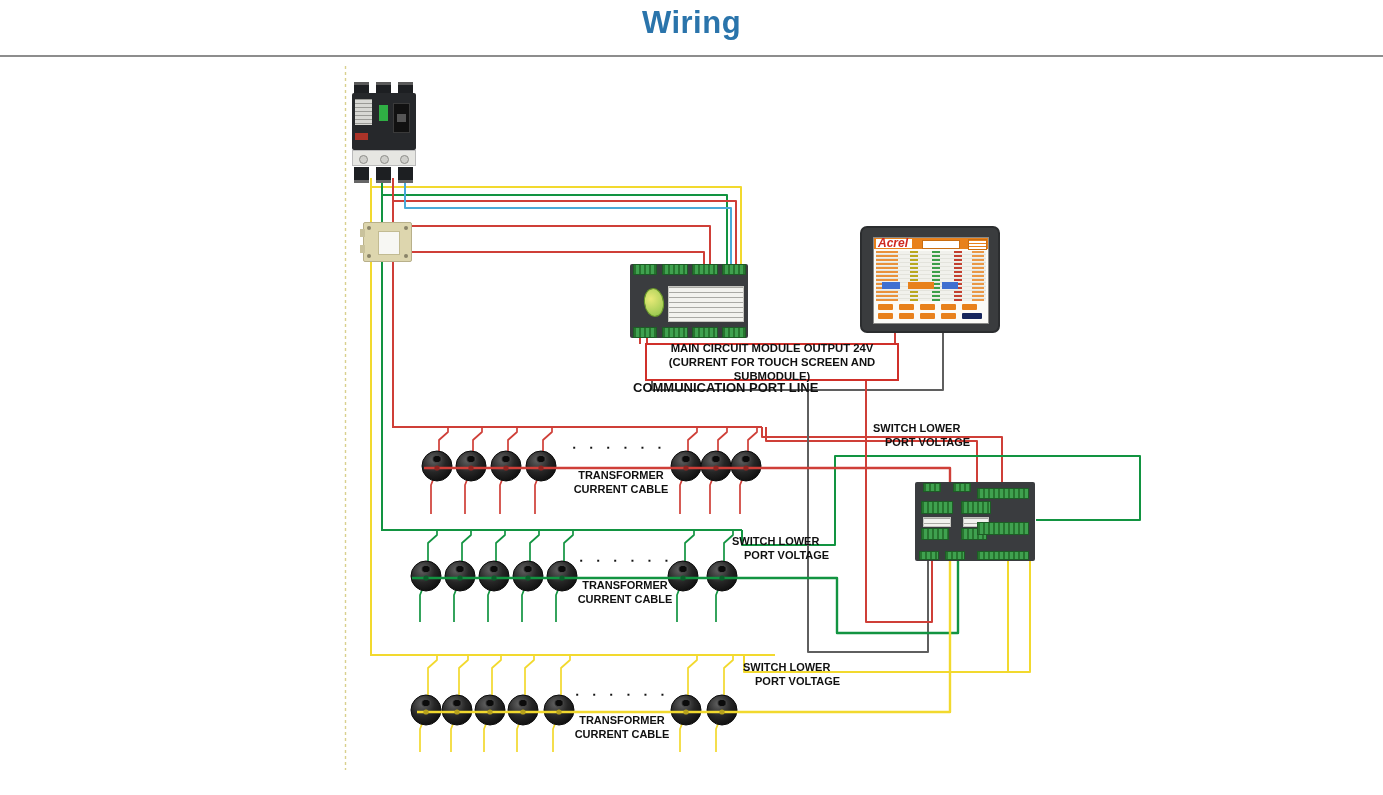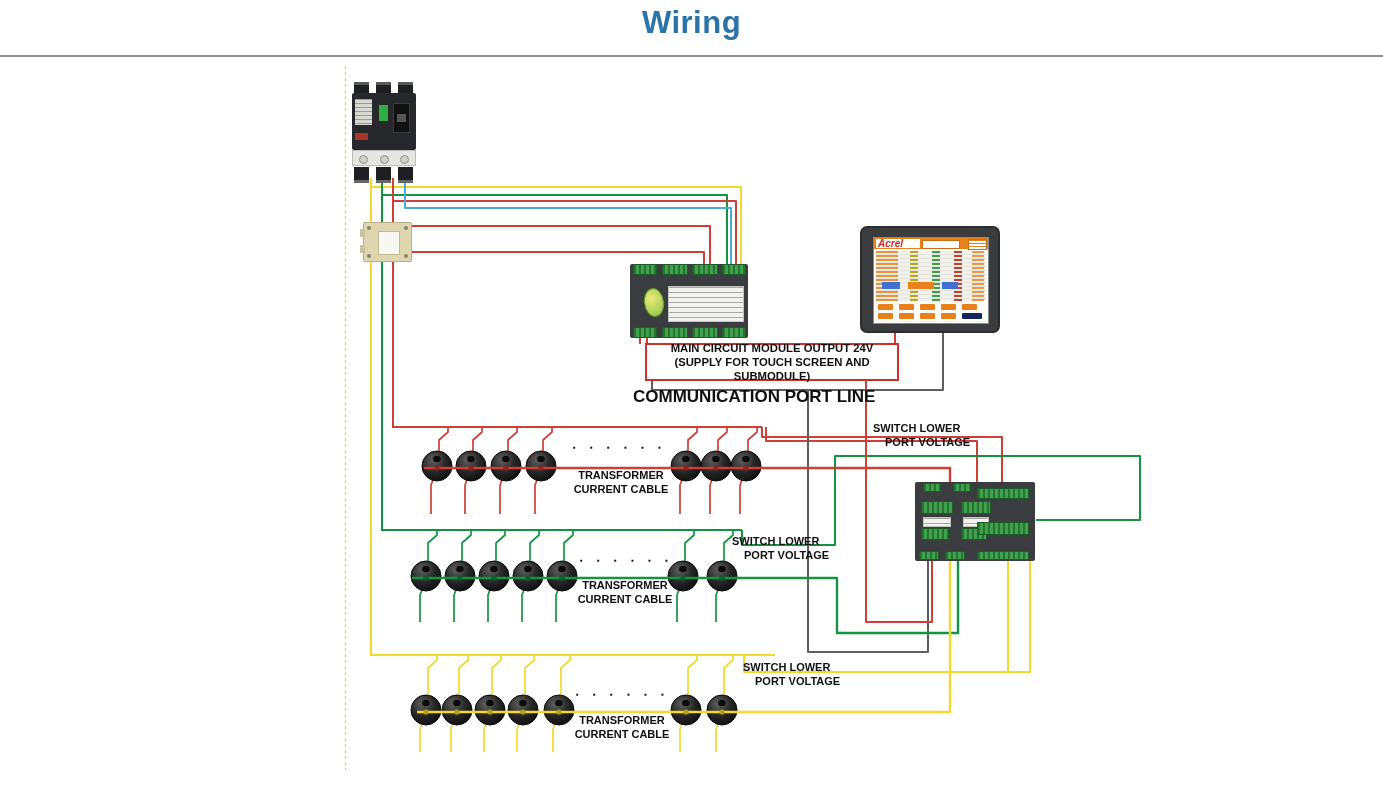--- a/index.html
+++ b/index.html
@@ -44,22 +44,22 @@
         border:1px solid #1d5c26;box-sizing:border-box;}
   .wlabel{position:absolute;background:#f2f2ee;border:1px solid #c5c5c0;
           background-image:repeating-linear-gradient(to bottom,#a9a9a4 0 1px,transparent 1px 5px);}
   .oval{position:absolute;width:18px;height:27px;border-radius:50%;
         background:radial-gradient(circle at 35% 35%,#eaea78,#8bc34a);border:1px solid #6a9a2a;transform:rotate(-8deg);}
   
   .screen{left:860px;top:226px;width:140px;height:107px;background:#3a3c3e;border:2px solid #2b2d2f;
           border-radius:7px;box-sizing:border-box;}
   .scr-inner{position:absolute;left:11px;top:9px;width:114px;height:85px;background:#fbfbf7;border:1px solid #8a8a88;}
   .scr-head{position:absolute;left:0;top:0;width:100%;height:11px;background:var(--c-screen-orange,#e8811c);}
-  .scr-logo{position:absolute;left:2px;top:1px;width:44px;height:9px;background:#fff;
-            font-weight:bold;font-style:italic;font-size:10px;line-height:9px;color:#cf2820;padding-left:2px;box-sizing:border-box;}
+  .scr-logo{position:absolute;left:2px;top:1px;width:36px;height:9px;background:#fff;
+            font-weight:bold;font-style:italic;font-size:12px;line-height:9px;color:#cf2820;padding-left:2px;box-sizing:border-box;}
   .scr-box{position:absolute;left:48px;top:2px;width:36px;height:7px;background:#fff;border:1px solid #c96e12;}
   .scr-box2{position:absolute;left:94px;top:1px;width:17px;height:9px;background:#fff;border:1px solid #c96e12;
             background-image:repeating-linear-gradient(to bottom,#e8811c 0 1px,transparent 1px 3px);}
   .scr-rows{position:absolute;left:2px;top:13px;width:110px;height:50px;
             background:repeating-linear-gradient(to bottom,#f1f1ec 0 3px,#e3e3dc 3px 4px);}
   .scr-col{position:absolute;top:0;height:100%;}
   .scr-blue-row{position:absolute;left:2px;top:44px;width:110px;height:7px;}
   .cell{position:absolute;height:7px;}
   .scr-btnrow{position:absolute;left:4px;width:108px;height:6px;display:flex;gap:6px;}
   .btn{width:15px;height:6px;background:var(--c-screen-orange,#e8811c);border-radius:1px;}
@@ -305,24 +305,24 @@
   <div class="term" style="left:6px;top:46px;width:28px;height:12px;"></div>
   <div class="term" style="left:46px;top:46px;width:26px;height:12px;"></div>
   <div class="term" style="left:62px;top:40px;width:52px;height:13px;"></div>
   <div class="term" style="left:4px;top:69px;width:20px;height:9px;"></div>
   <div class="term" style="left:30px;top:69px;width:20px;height:9px;"></div>
   <div class="term" style="left:62px;top:69px;width:52px;height:9px;"></div>
 </div>
 
 <div class="outbox">
   <div>MAIN CIRCUIT MODULE OUTPUT 24V</div>
-  <div>(SUPPLY FOR TOUCH SCREEN AND SUBMODULE)</div>
-</div>
-
-<div class="lbl" style="left:633px;top:390px;font-size:17px;">COMMUNICATION PORT LINE</div>
+  <div>(CURRENT FOR TOUCH SCREEN AND SUBMODULE)</div>
+</div>
+
+<div class="lbl" style="left:633px;top:381px;font-size:13px;">COMMUNICATION PORT LINE</div>
 
 <div class="lbl" style="left:873px;top:422px;">
   <div>SWITCH LOWER</div>
   <div class="l2">PORT VOLTAGE</div>
 </div>
 <div class="lbl" style="left:732px;top:535px;">
   <div>SWITCH LOWER</div>
   <div class="l2">PORT VOLTAGE</div>
 </div>
 <div class="lbl" style="left:743px;top:661px;">

